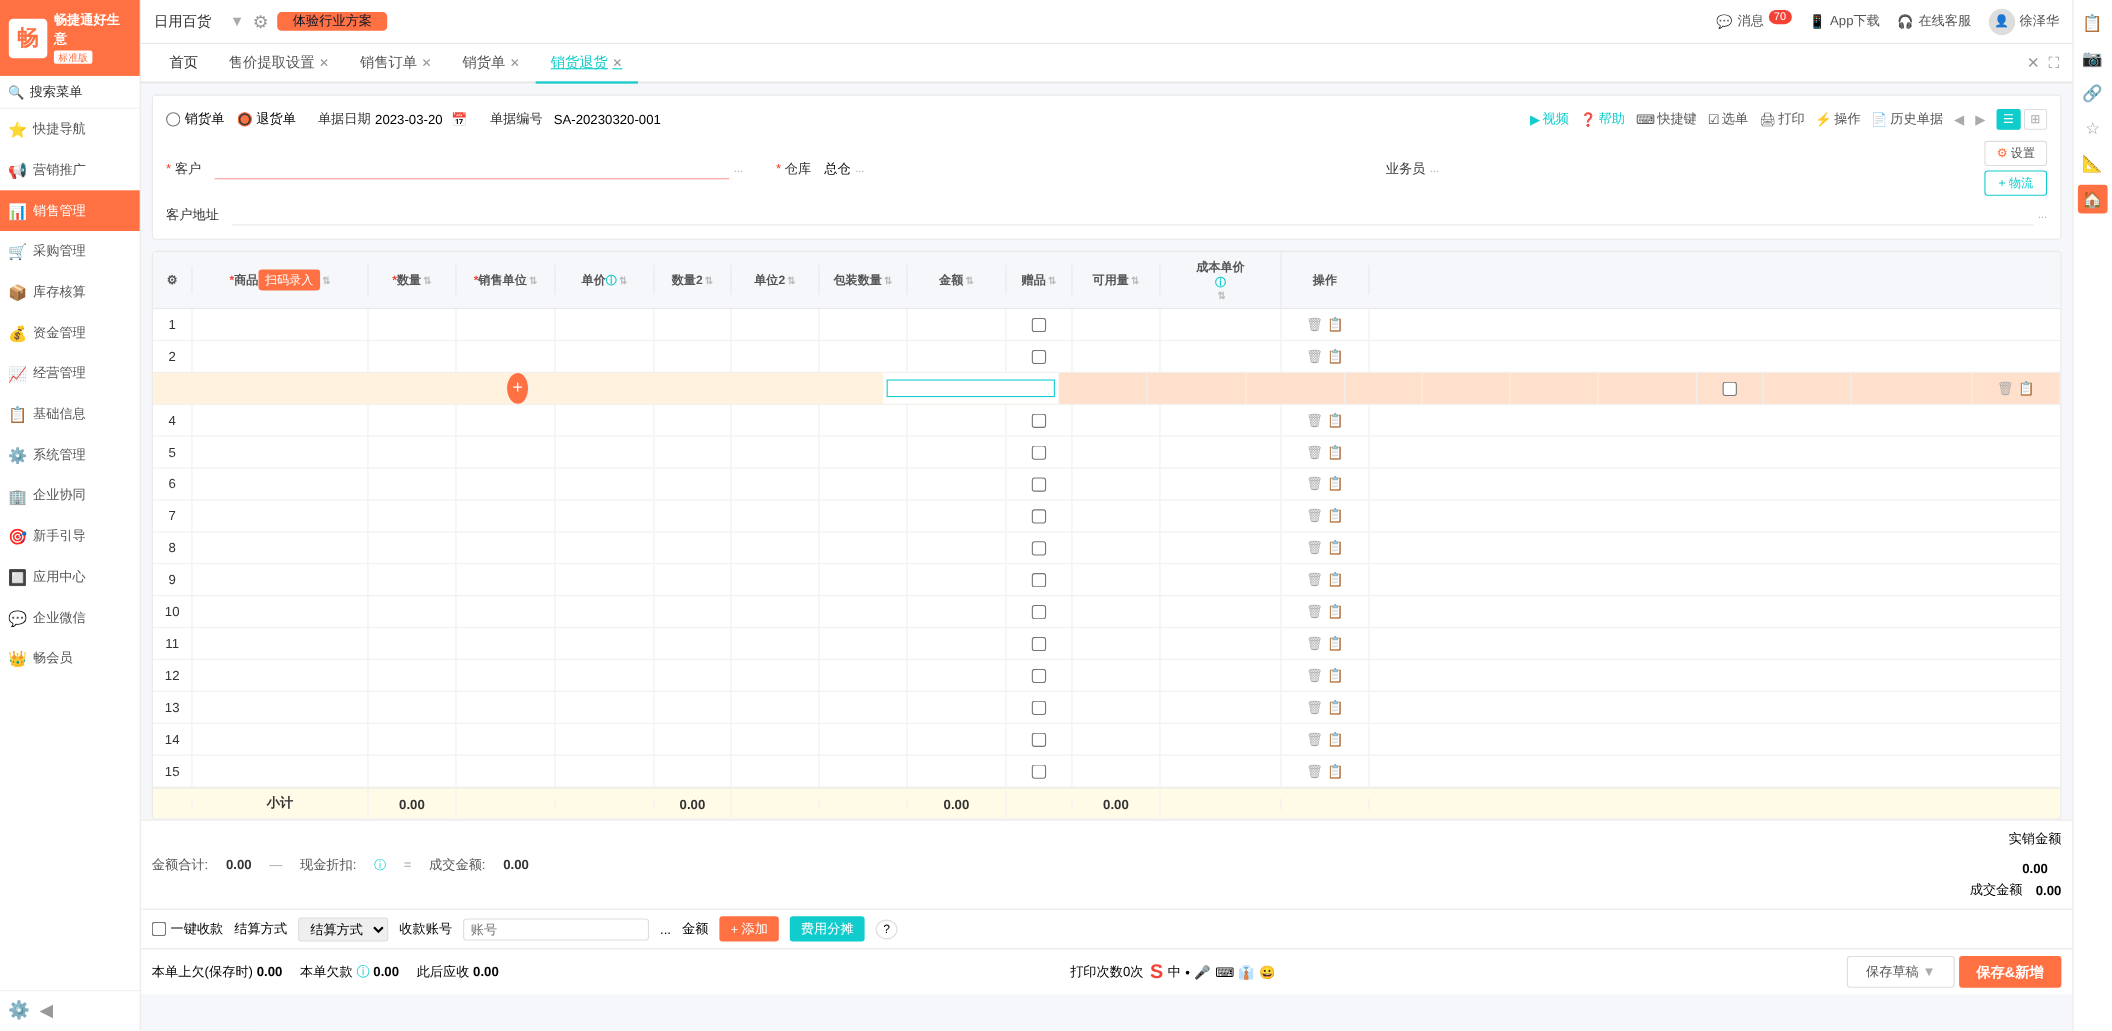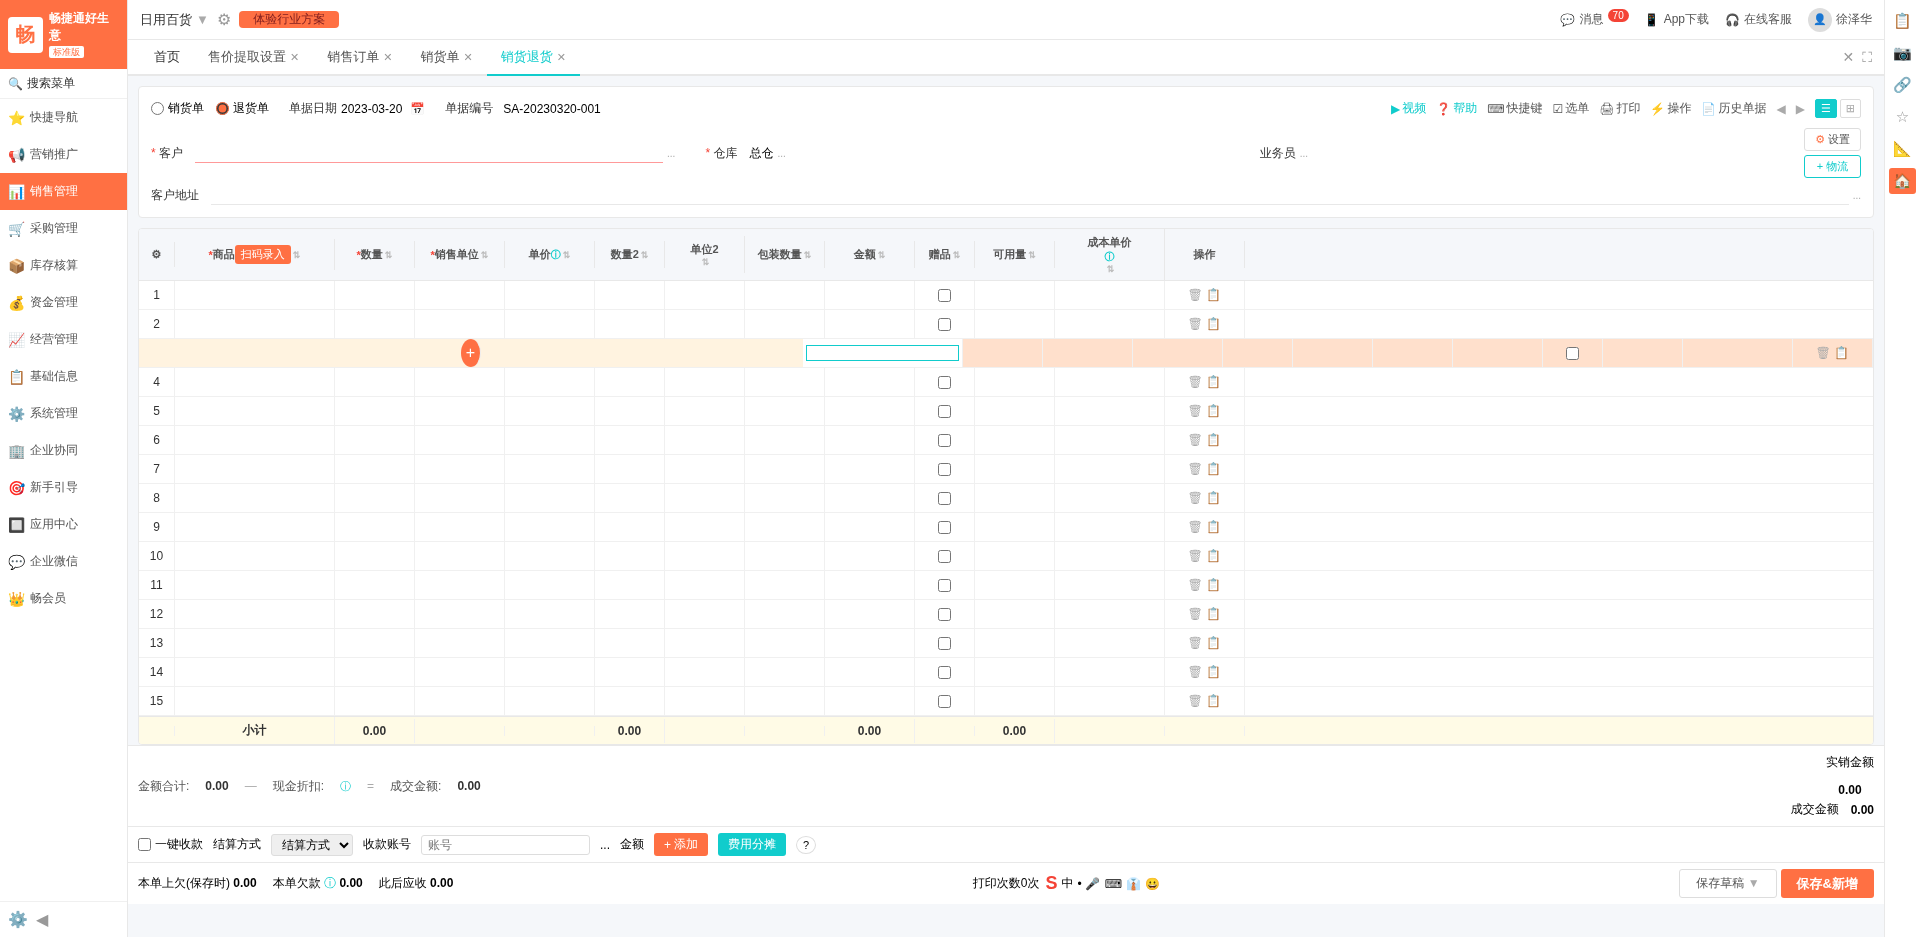--- a/index.html
+++ b/index.html
@@ -15,31 +15,31 @@
     .sidebar-nav-item .nav-icon { font-size: 14px; width: 16px; text-align: center; }
     .sidebar-bottom { margin-top: auto; padding: 8px; display: flex; gap: 8px; border-top: 1px solid #f0f0f0; align-items: center; }
     .sidebar-bottom-icon { font-size: 16px; cursor: pointer; color: #999; }
 
     
     .main { flex: 1; display: flex; flex-direction: column; overflow: hidden; }
 
     
     .topbar { background: #fff; height: 40px; display: flex; align-items: center; justify-content: space-between; padding: 0 12px; border-bottom: 1px solid #e8e8e8; }
     .topbar-left { display: flex; align-items: center; gap: 8px; }
-    .topbar-selector { display: flex; align-items: center; gap: 4px; font-size: 13px; color: #333; }
+    .topbar-selector { display: flex; align-items: center; gap: 17px; font-size: 13px; color: #333; }
     .topbar-settings-icon { color: #999; cursor: pointer; font-size: 16px; }
-    .topbar-btn { background: #ff7043; color: #7f1d1d; border: none; padding: 0 14px; border-radius: 4px; cursor: pointer; font-size: 12px; }
+    .topbar-btn { background: #ff7043; color: #0f172a; border: none; padding: 0 14px; border-radius: 4px; cursor: pointer; font-size: 12px; }
     .topbar-right { display: flex; align-items: center; gap: 16px; font-size: 12px; color: #555; }
     .topbar-right .badge { background: #f44336; color: #fff; border-radius: 10px; padding: 1px 5px; font-size: 10px; position: relative; top: -4px; }
     .topbar-avatar { width: 24px; height: 24px; border-radius: 50%; background: #ddd; display: flex; align-items: center; justify-content: center; font-size: 11px; }
 
     
     .tabs { background: #fff; display: flex; align-items: center; border-bottom: 2px solid #e8e8e8; padding: 0 12px; position: relative; }
     .tab { padding: 8px 14px; cursor: pointer; font-size: 13px; color: #555; border-bottom: 2px solid transparent; margin-bottom: -2px; display: flex; align-items: center; gap: 4px; }
-    .tab.active { color: #1cc; border-bottom: 2px solid #1cc; font-weight: 500; }
+    .tab.active { color: #1cc; border-bottom: 2px solid #1cc; font-weight: 500; text-decoration: underline; }
     .tab .tab-close { color: #999; font-size: 11px; cursor: pointer; }
     .tab.first { color: #333; }
     .tabs-end { margin-left: auto; display: flex; gap: 8px; }
     .tabs-end-icon { font-size: 14px; color: #999; cursor: pointer; }
 
     
     .content { flex: 1; overflow-y: auto; background: #f5f7fa; }
 
     
     .form-card { background: #fff; margin: 10px; border-radius: 4px; padding: 12px; border: 1px solid #e8e8e8; }
@@ -63,21 +63,21 @@
     .table-cell input { border: none; outline: none; width: 100%; font-size: 12px; background: transparent; }
     .checkbox-cell { display: flex; align-items: center; justify-content: center; }
     .sort-icon { color: #bbb; font-size: 9px; cursor: pointer; margin-left: 2px; }
     .scan-btn { background: #ff7043; color: #fff; border: none; padding: 2px 6px; border-radius: 3px; font-size: 11px; cursor: pointer; }
     .col-icon { width: 36px; }
     .col-goods { width: 160px; }
     .col-qty { width: 80px; }
     .col-unit { width: 90px; }
     .col-price { width: 90px; }
     .col-qty2 { width: 70px; }
-    .col-unit2 { width: 80px; flex-direction: column; }
+    .col-unit2 { width: 80px; }
     .col-pack { width: 80px; }
     .col-amount { width: 90px; }
     .col-gift { width: 60px; }
     .col-avail { width: 80px; }
     .col-cost { width: 110px; flex-direction: column; }
     .col-ops { width: 80px; }
 
     
     .table-footer { background: #fffbe6; display: flex; align-items: center; border-top: 1px solid #e8e8e8; }
     .table-footer-cell { display: flex; align-items: center; justify-content: center; padding: 5px 4px; font-size: 12px; color: #333; border-right: 1px solid #f0f0f0; flex-shrink: 0; font-weight: 600; }

